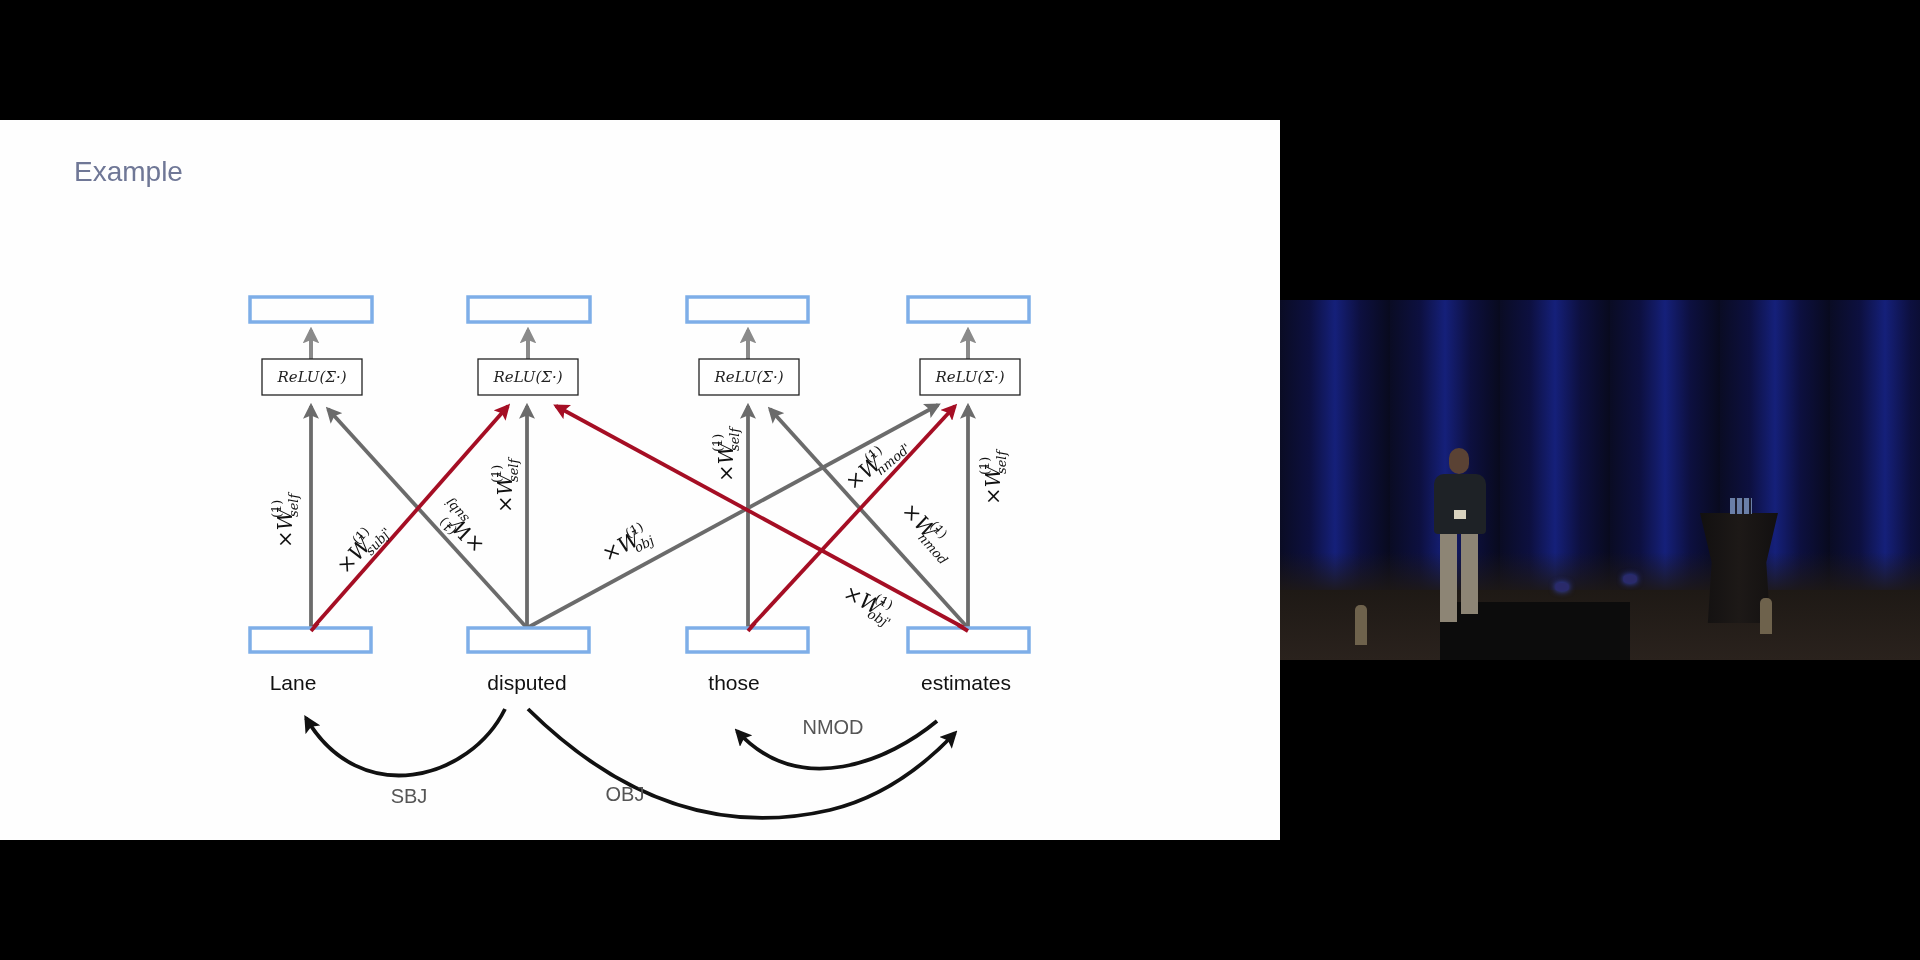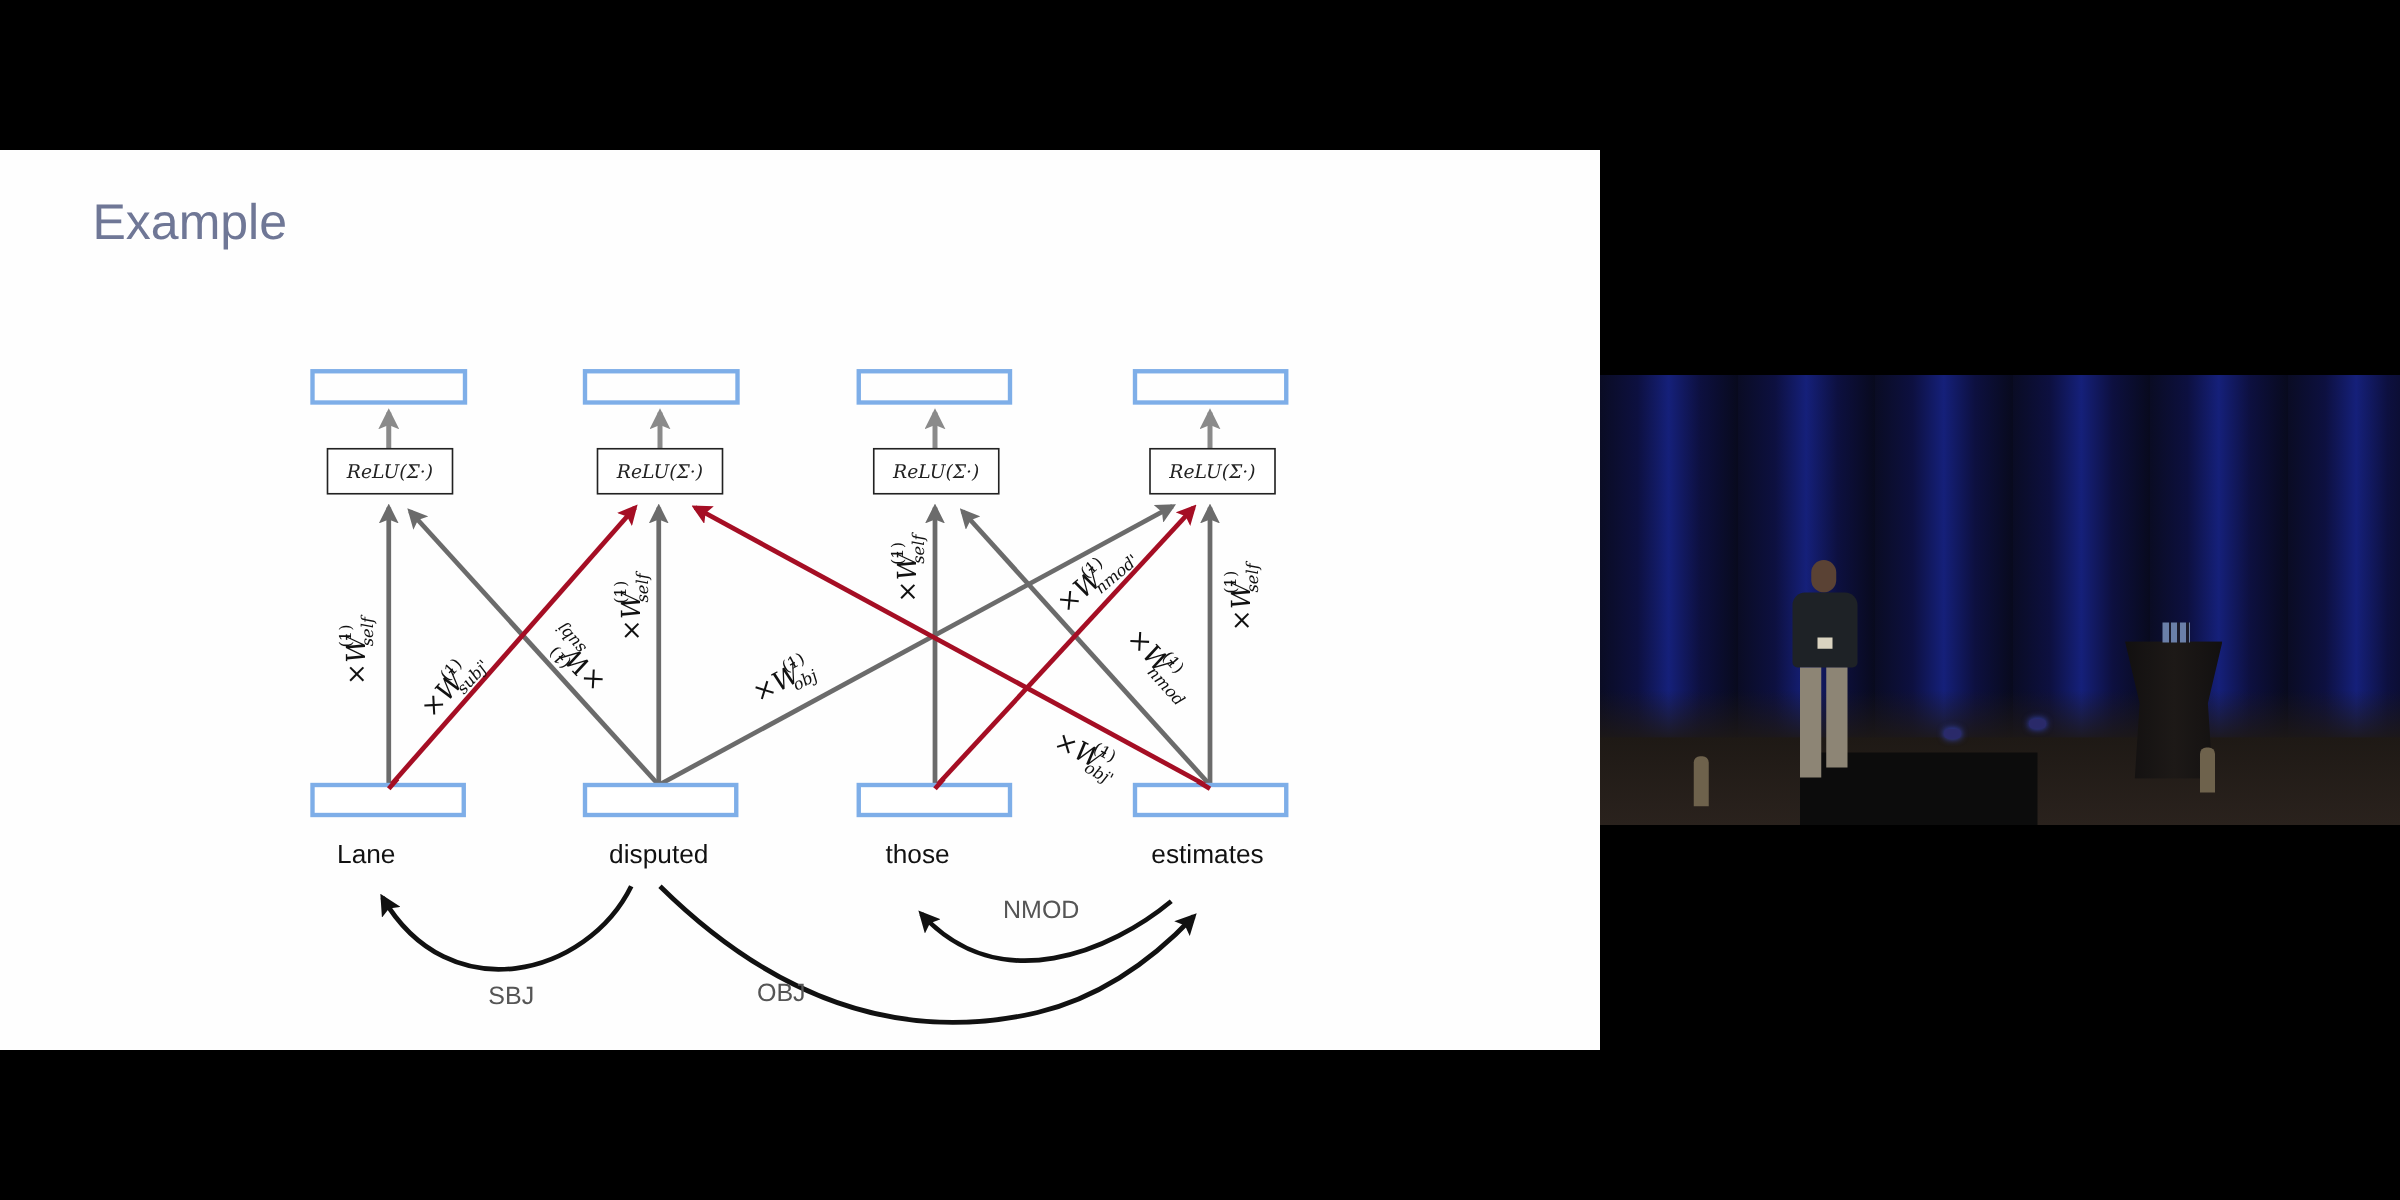--- a/index.html
+++ b/index.html
@@ -1,18 +1,18 @@
 <!DOCTYPE html>
 <html><head>
 <meta charset="utf-8">
 <style>
   html, body { margin:0; padding:0; background:#000; }
   body { width:1920px; height:960px; position:relative; overflow:hidden; font-family:"DejaVu Sans", sans-serif; }
   #slide { position:absolute; left:0; top:120px; width:1280px; height:720px; background:#fefefe; overflow:hidden; }
-  #slide-title { position:absolute; left:74px; top:36px; font-family:"Liberation Sans", sans-serif; font-size:40px; color:#6f7796; letter-spacing:0px; margin:0; font-weight:normal; }
+  #slide-title { position:absolute; left:74px; top:36px; font-family:"Liberation Sans", sans-serif; font-size:28px; color:#6f7796; letter-spacing:0px; margin:0; font-weight:normal; }
   #diagram { position:absolute; left:0; top:0; width:1280px; height:720px; }
   .word { font-family:"Liberation Sans", sans-serif; font-size:21px; fill:#111; }
   .dep { font-family:"Liberation Sans", sans-serif; font-size:20px; fill:#555; }
   .relu { font-family:"DejaVu Serif", serif; font-style:italic; font-size:15px; fill:#222; }
   .wlab { font-family:"DejaVu Serif", serif; font-style:italic; font-size:21px; fill:#111; }
   .wsub { font-family:"DejaVu Serif", serif; font-style:italic; font-size:13px; fill:#111; }
   .wsup { font-family:"DejaVu Serif", serif; font-size:13px; fill:#111; }
   #video { position:absolute; left:1280px; top:300px; width:640px; height:360px; overflow:hidden;
     background:
       linear-gradient(180deg, rgba(0,0,0,0) 70%, rgba(30,25,22,1) 82%, rgba(35,28,24,1) 100%),

